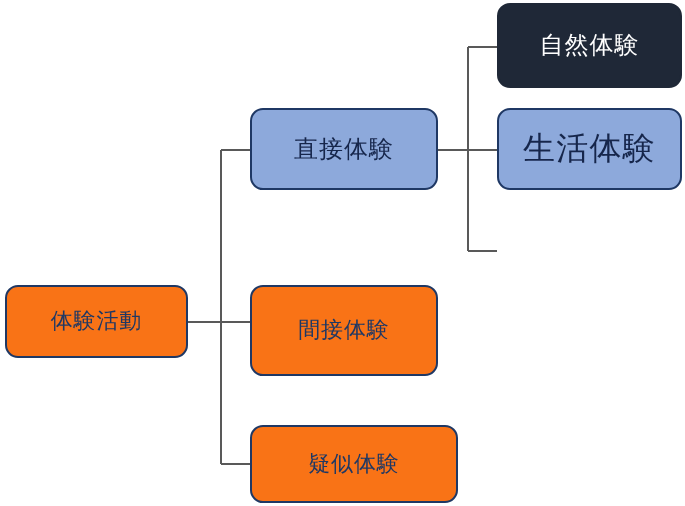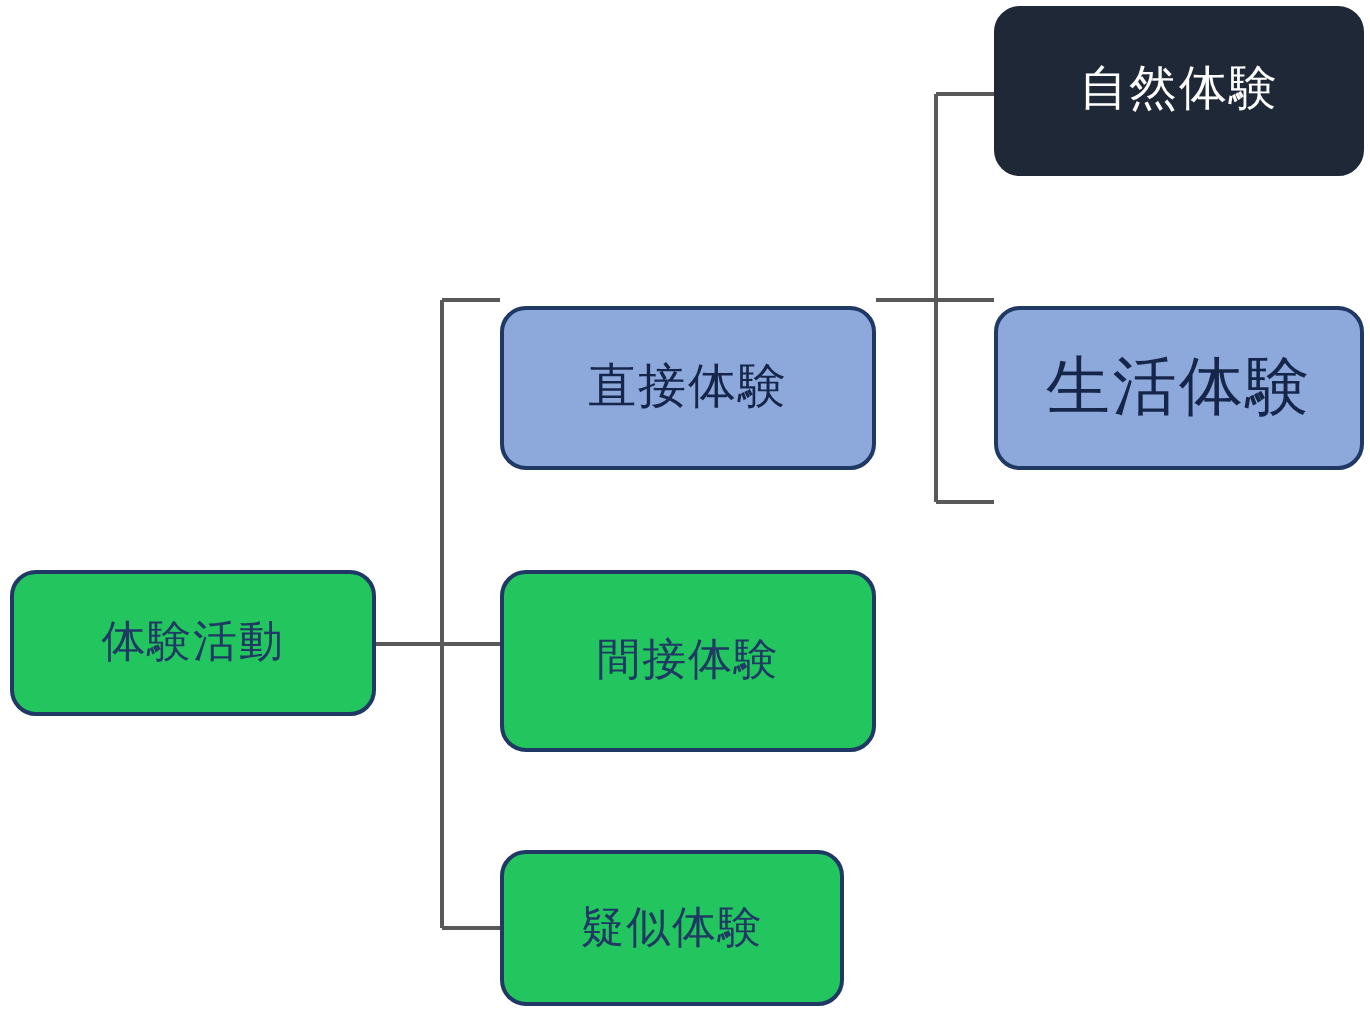--- a/index.html
+++ b/index.html
@@ -37,40 +37,39 @@
     text-align: center;
     letter-spacing: 0.04em;
     line-height: 1.1;
     white-space: nowrap;
   }
   .node-label {
     display: block;
   }
   
   .style-plain {
-    background: #22c55e;
+    background: #f97316;
     border-color: #1F3864;
     color: #1F3864;
   }
   .style-blue {
     background: #8DA9DB;
     border-color: #1F3864;
     color: #16264B;
-    margin-top: 45px;
   }
   .style-dark {
     background: #1F2837;
     border-color: #1F2837;
     color: #FFFFFF;
   }
   
   #node-root        { left: 5px;   top: 285px; width: 183px; height: 73px; font-size: 22px; }
   #node-direct      { left: 250px; top: 108px; width: 188px; height: 82px; font-size: 24px; }
   #node-indirect    { left: 250px; top: 285px; width: 188px; height: 91px; font-size: 22px; }
-  #node-simulated   { left: 250px; top: 425px; width: 172px; height: 78px; font-size: 22px; }
+  #node-simulated   { left: 250px; top: 425px; width: 208px; height: 78px; font-size: 22px; }
   #node-nature      { left: 497px; top: 3px;   width: 185px; height: 85px; font-size: 24px; }
   #node-life        { left: 497px; top: 108px; width: 185px; height: 82px; font-size: 32px; }
   #node-social      { left: 497px; top: 212px; width: 185px; height: 83px; font-size: 24px; }
 </style>
 </head>
 <body>
 
 <div id="diagram">
 
   <svg id="connectors" viewBox="0 0 685 506" width="685" height="506" aria-hidden="true">

